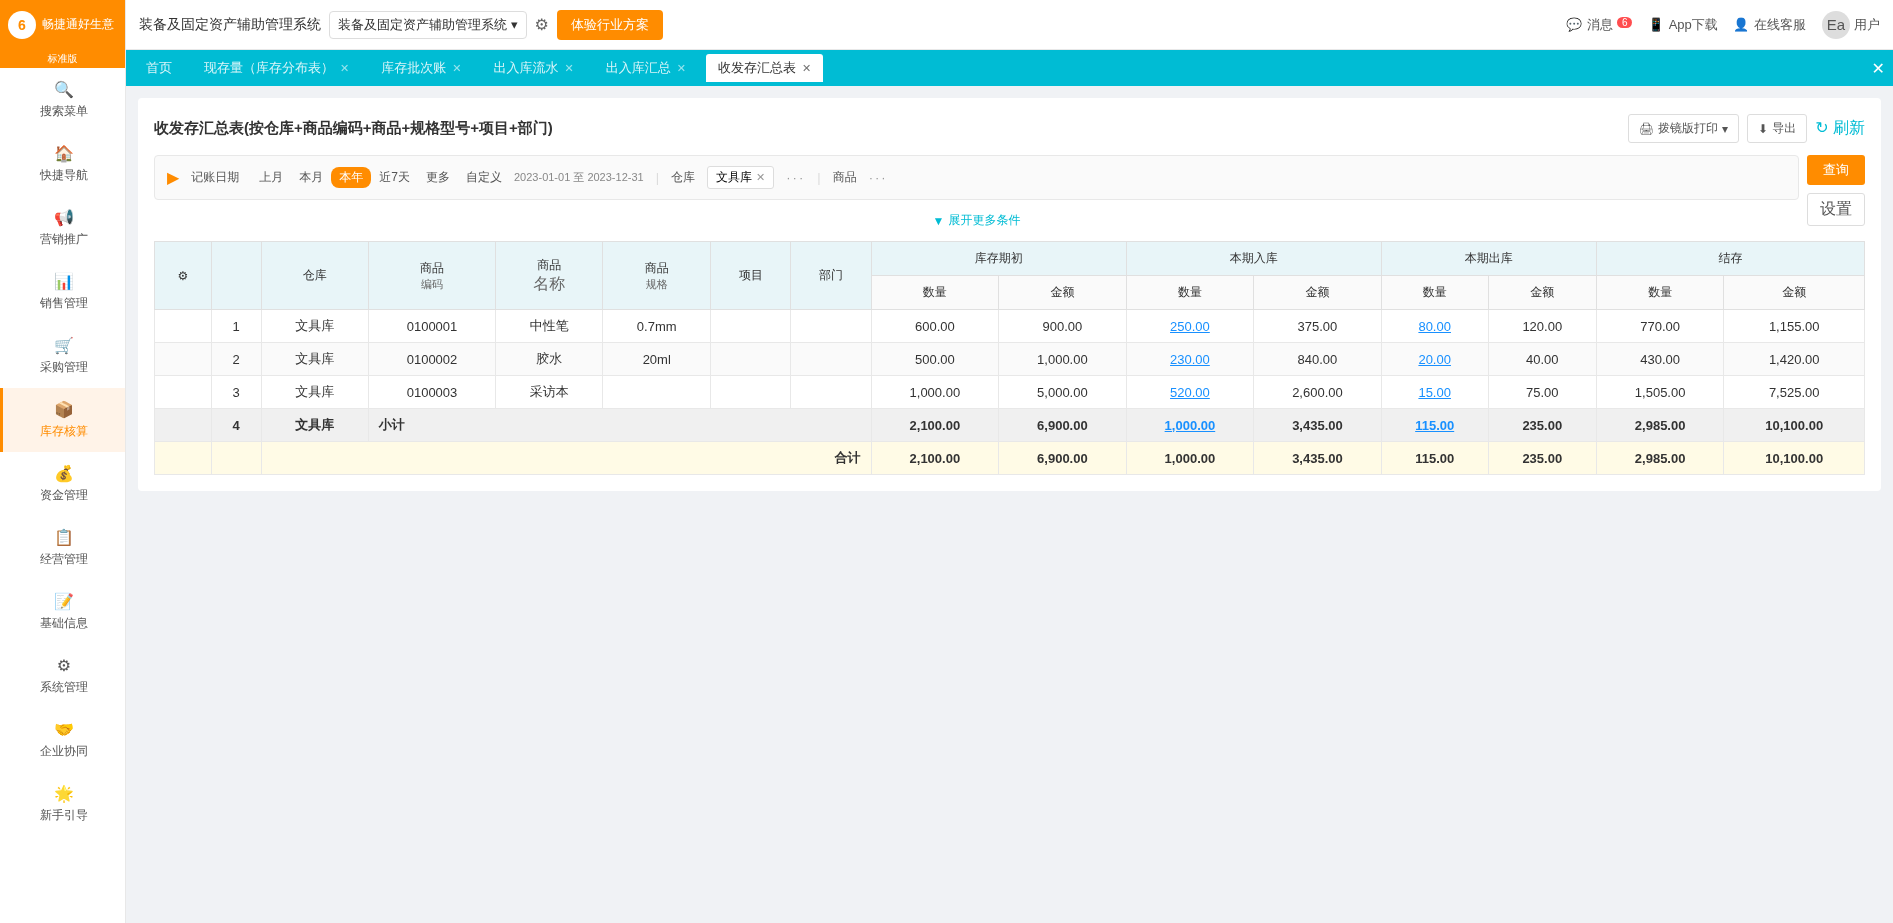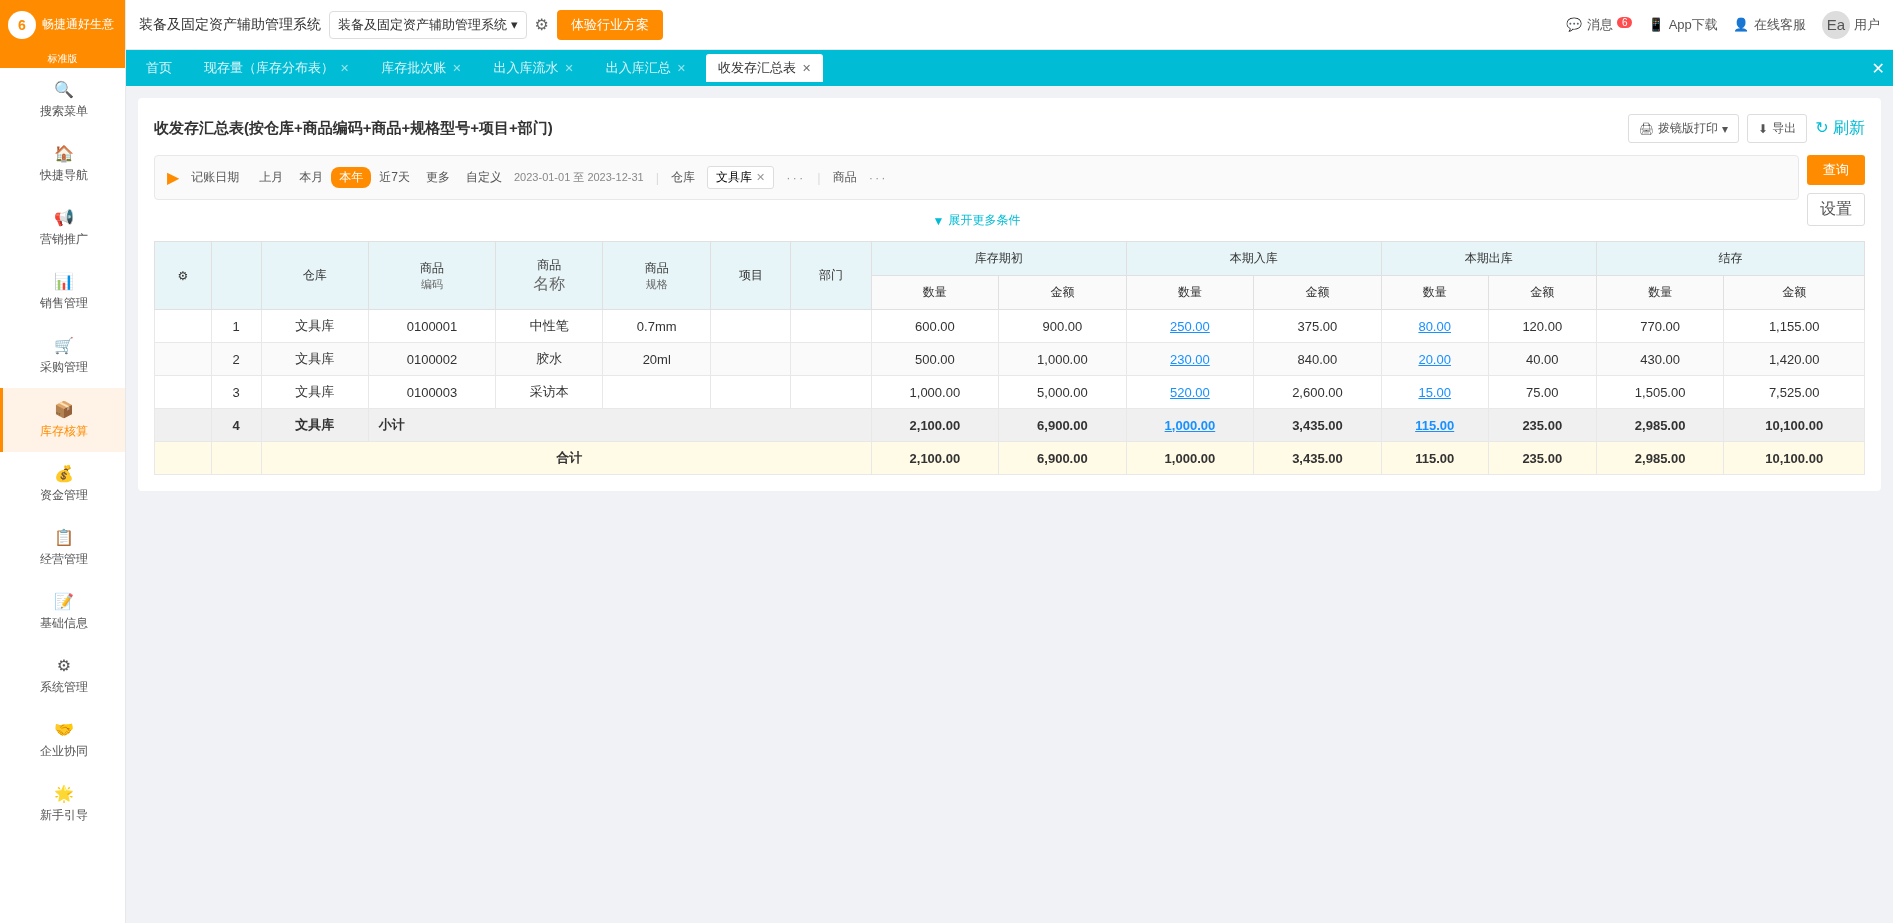--- a/index.html
+++ b/index.html
@@ -366,21 +366,21 @@
   <td><span class="underline">115.00</span></td>
   <td>235.00</td>
   <td>2,985.00</td>
   <td>10,100.00</td>
 </tr>
             </tbody>
           <tfoot>
             <tr style="background:#fffbe6; font-weight:bold;">
               <td></td>
               <td></td>
-              <td colspan="6" style="text-align:center; padding-left:16px;">合计</td>
+              <td colspan="6" style="text-align:right; padding-left:16px;">合计</td>
               <td>2,100.00</td>
               <td>6,900.00</td>
               <td>1,000.00</td>
               <td>3,435.00</td>
               <td>115.00</td>
               <td>235.00</td>
               <td>2,985.00</td>
               <td>10,100.00</td>
             </tr>
           </tfoot>

